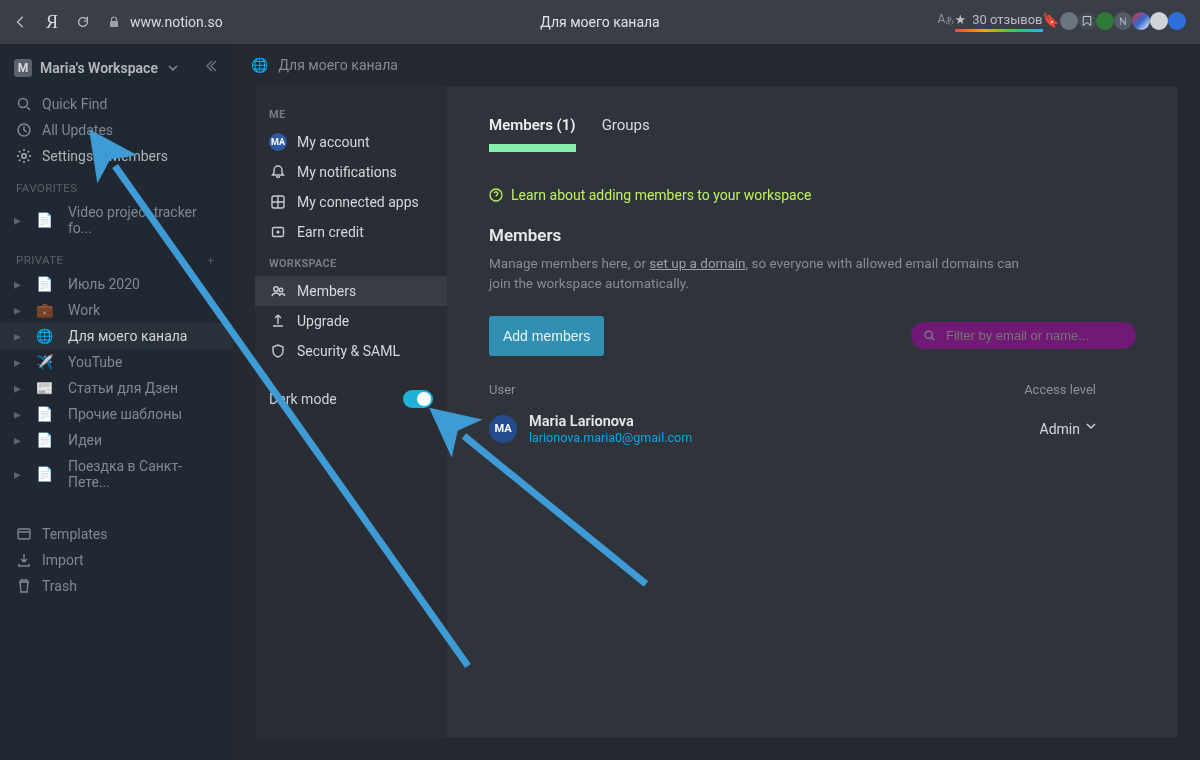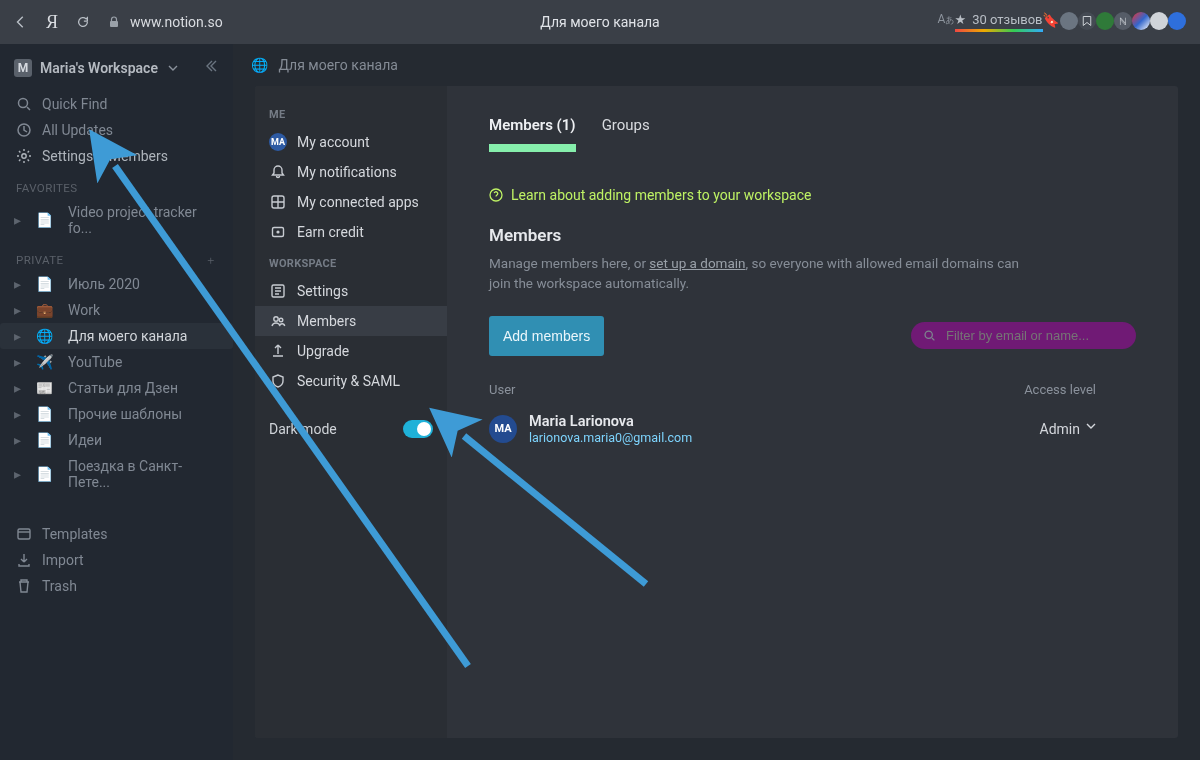--- a/index.html
+++ b/index.html
@@ -72,21 +72,21 @@
   .desc a{color:#9aa1a9;text-decoration:underline}
   .row-actions{margin-top:22px;display:flex;align-items:center;justify-content:space-between}
   .btn-add{background:var(--accent);color:#eaf6fb;border:none;padding:12px 14px;border-radius:3px;font-size:14px}
   .filter{background:#701a75;border-radius:14px;padding:5px 12px;display:flex;align-items:center;gap:8px;color:#7d848e;font-size:13px;min-width:200px}
   .filter input{background:none;border:none;outline:none;color:#cfd3d8;font-size:13px;flex:1}
   .tbl-head{display:flex;justify-content:space-between;margin-top:26px;color:#8a919b;font-size:13px}
   .member-row{display:flex;align-items:center;justify-content:space-between;margin-top:16px}
   .member-left{display:flex;align-items:center;gap:12px}
   .avatar{width:28px;height:28px;border-radius:50%;background:#234b90;display:flex;align-items:center;justify-content:center;color:#fff;font-weight:700;font-size:11px}
   .member-name{color:#e6e8ec;font-size:14.5px;font-weight:600}
-  .member-email{color:#7dd3fc;font-size:12.5px}
+  .member-email{color:#0ea5e9;font-size:12.5px}
   .access{color:#d4d7dc;font-size:14px;display:flex;gap:6px}
 
   
   .arrows{position:absolute;inset:0;pointer-events:none}
 
   svg.ic{width:16px;height:16px}
   .si-ic{width:16px;height:16px;flex-shrink:0}
 </style>
 </head>
 <body>
@@ -292,29 +292,20 @@
                   <svg viewBox="0 0 16 16" width="16" height="16">
                     <rect x="2.5" y="3.5" width="11" height="9" rx="1.5" fill="none" stroke="currentColor" stroke-width="1.4"></rect>
                     <circle cx="8" cy="8" r="1.6" fill="currentColor"></circle>
                   </svg>
                 </span>
                 <span>Earn credit</span>
               </div>
             </div>
         <div class="label">WORKSPACE</div>
         <div id="ws-items">
-              <div class="mitem">
-                <span class="mi-icon">
-                  <svg viewBox="0 0 16 16" width="16" height="16">
-                    <rect x="2" y="2" width="12" height="12" rx="1.5" fill="none" stroke="currentColor" stroke-width="1.4"></rect>
-                    <path d="M5 5h6M5 8h6M5 11h4" stroke="currentColor" stroke-width="1.4"></path>
-                  </svg>
-                </span>
-                <span>Settings</span>
-              </div>
               <div class="mitem active">
                 <span class="mi-icon">
                   <svg viewBox="0 0 16 16" width="16" height="16">
                     <circle cx="6" cy="6" r="2.2" fill="none" stroke="currentColor" stroke-width="1.4"></circle>
                     <circle cx="11" cy="7" r="1.8" fill="none" stroke="currentColor" stroke-width="1.4"></circle>
                     <path d="M2 13c.5-2 2-3 4-3s3.5 1 4 3M9.5 13c.3-1.4 1.3-2.2 2.7-2.2s2.2.8 2.5 2.2" fill="none" stroke="currentColor" stroke-width="1.4"></path>
                   </svg>
                 </span>
                 <span>Members</span>
               </div>

